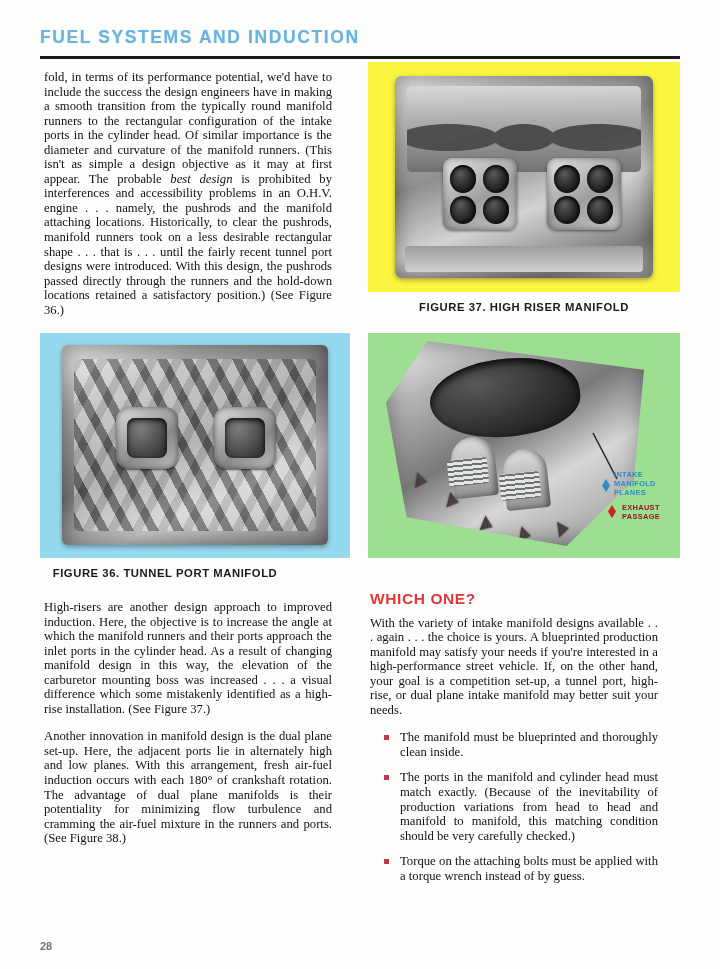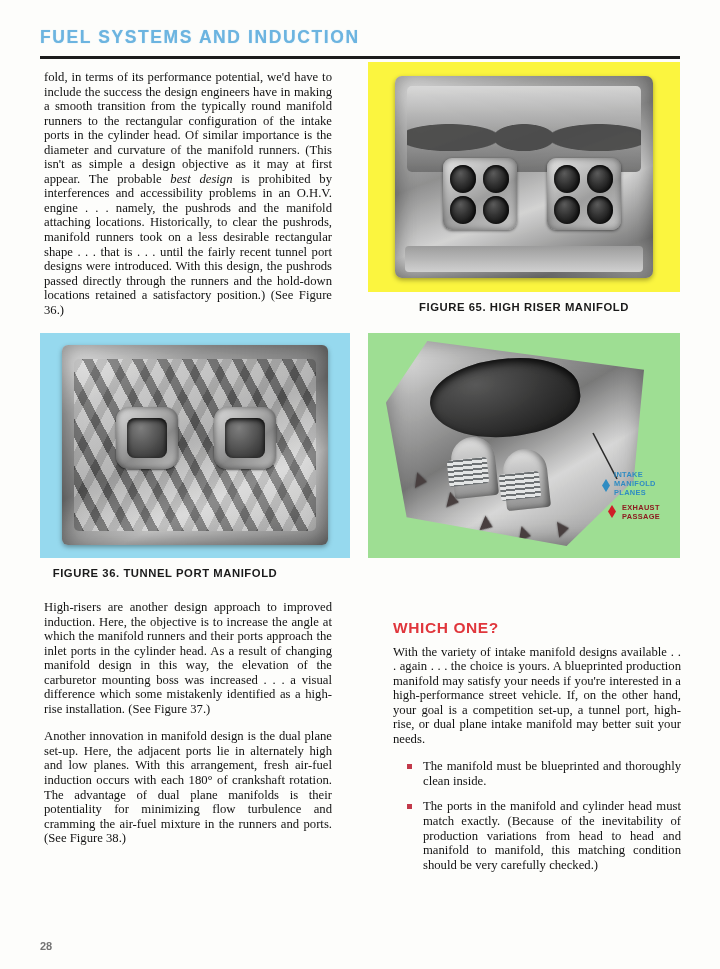--- a/index.html
+++ b/index.html
@@ -313,21 +313,21 @@
           <i></i>
         </div>
         <div class="carb-pad" id="pad-b">
           <i></i>
           <i></i>
           <i></i>
           <i></i>
         </div>
       </div>
     </div>
-    <div class="fig-caption">FIGURE 65. HIGH RISER MANIFOLD</div>
+    <div class="fig-caption">FIGURE 37. HIGH RISER MANIFOLD</div>
   </div>
 
   <div class="figure" id="fig36">
     <div class="fig-img">
       <div class="manifold m36">
         <div class="port-sq" id="port-a">
             <span></span>
           </div>
         <div class="port-sq" id="port-b">
             <span></span>
@@ -377,31 +377,35 @@
 
   <div class="col col-left" style="top:70px;">
     <p><span>fold, in terms of its performance potential, we'd have to include the success the design engineers have in making a smooth transition from the typically round manifold runners to the rectangular configuration of the intake ports in the cylinder head. Of similar importance is the diameter and curvature of the manifold runners. (This isn't as simple a design objective as it may at first appear. The probable <em>best design</em> is prohibited by interferences and accessibility problems in an O.H.V. engine . . . namely, the pushrods and the manifold attaching locations. Historically, to clear the pushrods, manifold runners took on a less desirable rectangular shape . . . that is . . . until the fairly recent tunnel port designs were introduced. With this design, the pushrods passed directly through the runners and the hold-down locations retained a satisfactory position.) (See Figure 36.)</span></p>
   </div>
 
   <div class="col col-left" style="top:600px;">
     <p><span>High-risers are another design approach to improved induction. Here, the objective is to increase the angle at which the manifold runners and their ports approach the inlet ports in the cylinder head. As a result of changing manifold design in this way, the elevation of the carburetor mounting boss was increased . . . a visual difference which some mistakenly identified as a high-rise installation. (See Figure 37.)</span></p>
     <p><span>Another innovation in manifold design is the dual plane set-up. Here, the adjacent ports lie in alternately high and low planes. With this arrangement, fresh air-fuel induction occurs with each 180° of crankshaft rotation. The advantage of dual plane manifolds is their potentiality for minimizing flow turbulence and cramming the air-fuel mixture in the runners and ports. (See Figure 38.)</span></p>
   </div>
 
-  <div class="col col-right" style="top:621px;margin-left:23px;">
+  <div class="col col-right" style="top:592px;">
     <div class="section-head">WHICH ONE?</div>
     <p><span>With the variety of intake manifold designs available . . . again . . . the choice is yours. A blueprinted production manifold may satisfy your needs if you're interested in a high-performance street vehicle. If, on the other hand, your goal is a competition set-up, a tunnel port, high-rise, or dual plane intake manifold may better suit your needs.</span></p>
 
     <ul class="musts">
       <li>
         <span class="bullet"></span>
         <span>The manifold must be blueprinted and thoroughly clean inside.</span>
       </li>
       <li>
         <span class="bullet"></span>
         <span>The ports in the manifold and cylinder head must match exactly. (Because of the inevitability of production variations from head to head and manifold to manifold, this matching condition should be very carefully checked.)</span>
       </li>
+      <li>
+        <span class="bullet"></span>
+        <span>Torque on the attaching bolts must be applied with a torque wrench instead of by guess.</span>
+      </li>
     </ul>
   </div>
 
   <div class="folio">28</div>
 
 </div>
 
 </body></html>

